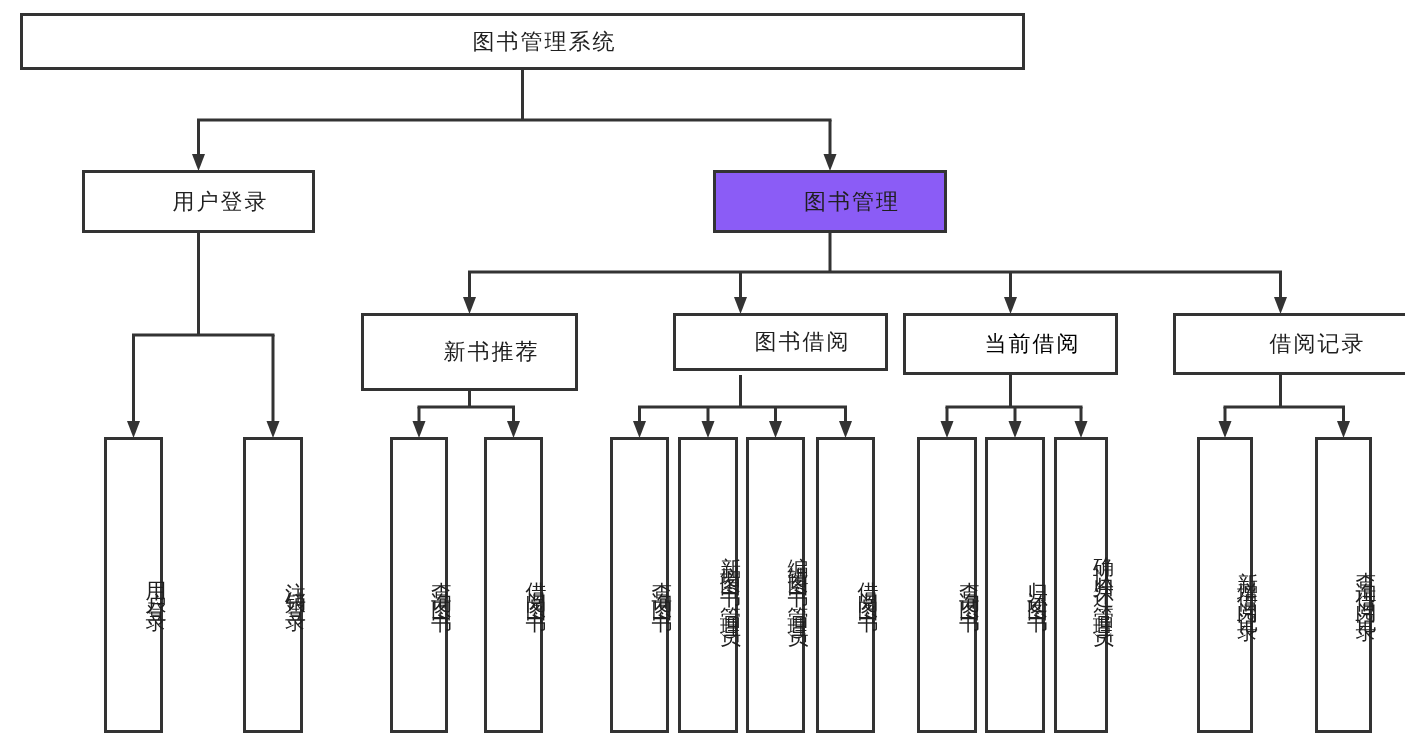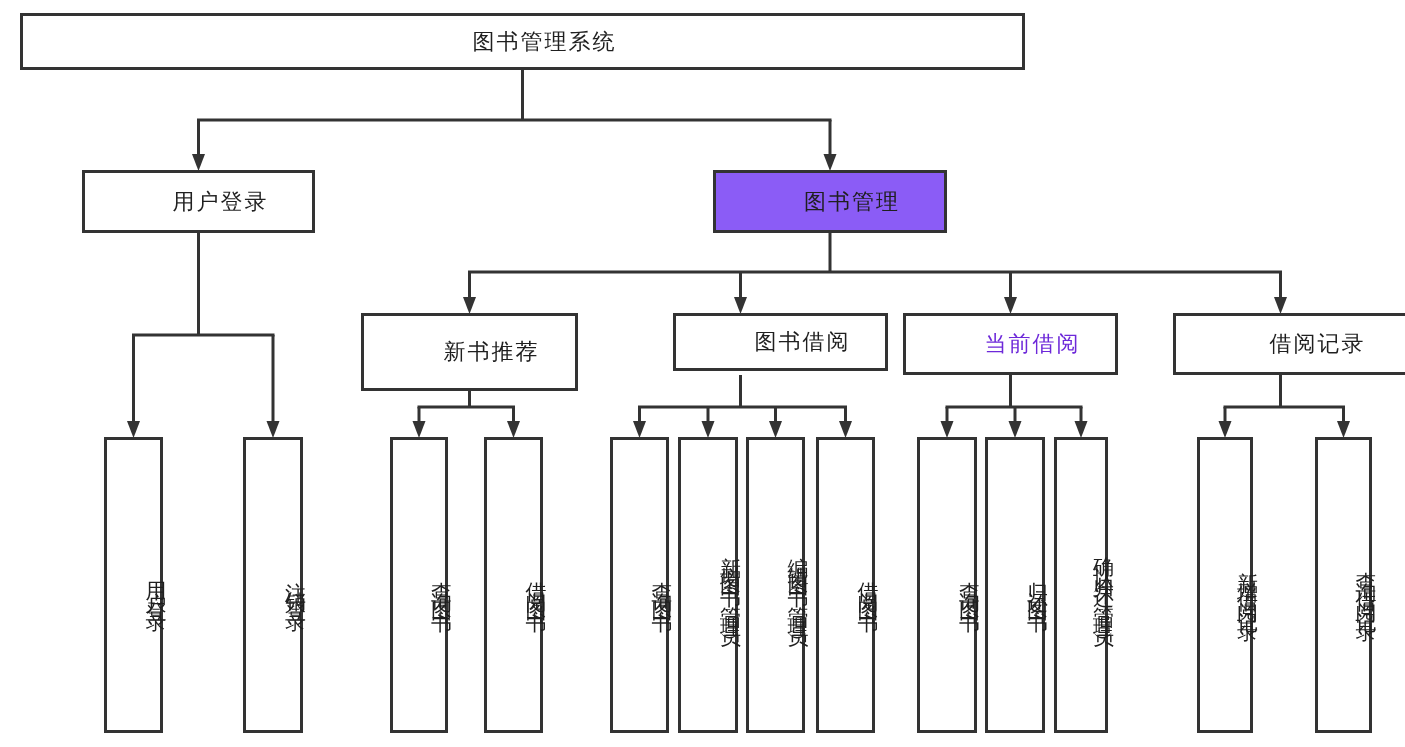--- a/index.html
+++ b/index.html
@@ -126,21 +126,21 @@
       <div class="node horizontal" style="left: 713px; top: 170px; width: 234px; height: 63px; border-color: rgb(51, 51, 51); background: #8b5cf6;">
         <span class="label" style="color: rgb(31, 31, 31);">图书管理</span>
       </div>
       <div class="node horizontal" style="left: 361px; top: 313px; width: 217px; height: 78px; border-color: rgb(51, 51, 51); background: rgb(255, 255, 255);">
         <span class="label" style="color: rgb(31, 31, 31);">新书推荐</span>
       </div>
       <div class="node horizontal" style="left: 633px; top: 313px; width: 215px; height: 58px; border-color: rgb(51, 51, 51); background: rgb(255, 255, 255); margin-left: 40px;">
         <span class="label" style="color: rgb(31, 31, 31);">图书借阅</span>
       </div>
       <div class="node horizontal" style="left: 903px; top: 313px; width: 215px; height: 62px; border-color: rgb(51, 51, 51); background: rgb(255, 255, 255);">
-        <span class="label" style="color: #6d28d9;">当前借阅</span>
+        <span class="label" style="color: #000000;">当前借阅</span>
       </div>
       <div class="node horizontal" style="left: 1173px; top: 313px; width: 245px; height: 62px; border-color: rgb(51, 51, 51); background: rgb(255, 255, 255);">
         <span class="label" style="color: rgb(31, 31, 31);">借阅记录</span>
       </div>
       <div class="node vertical" style="left: 104px; top: 437px; width: 59px; height: 296px; border-color: rgb(51, 51, 51); background: rgb(255, 255, 255);">
         <span class="label" style="color: rgb(31, 31, 31);">用户登录</span>
       </div>
       <div class="node vertical" style="left: 243px; top: 437px; width: 60px; height: 296px; border-color: rgb(51, 51, 51); background: rgb(255, 255, 255);">
         <span class="label" style="color: rgb(31, 31, 31);">注销登录</span>
       </div>

